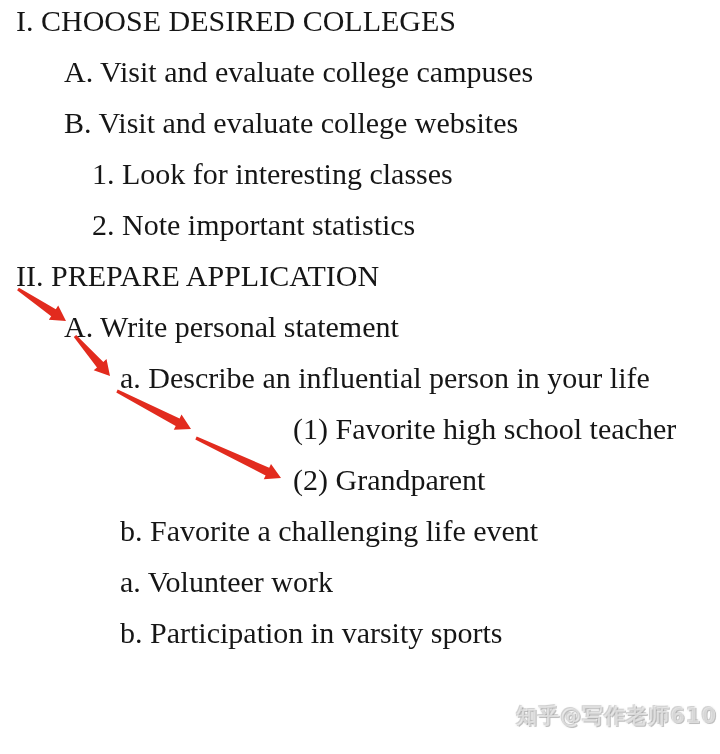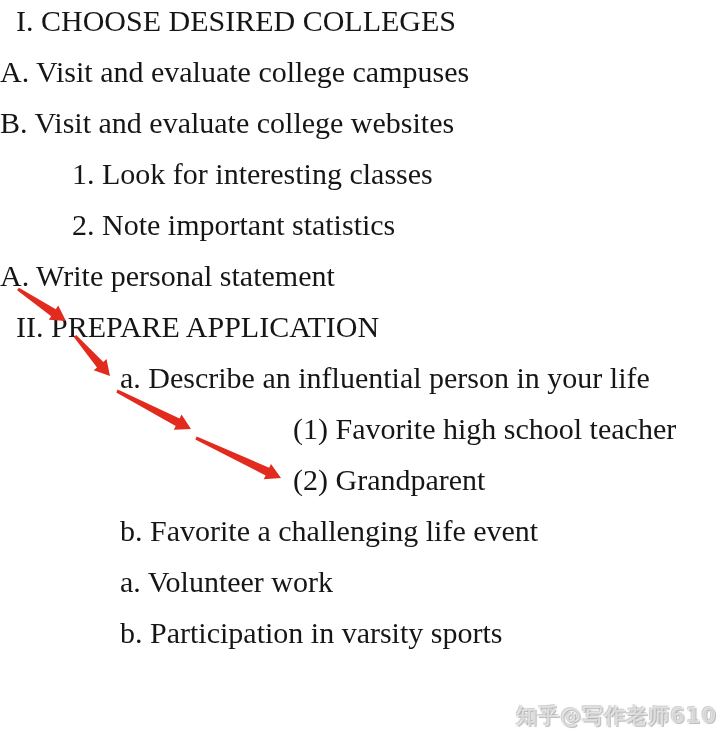--- a/index.html
+++ b/index.html
@@ -21,22 +21,22 @@
     top: -5px;
     width: 720px;
   }
   .line {
     height: 51px;
     line-height: 51px;
     font-size: 30px;
     white-space: nowrap;
   }
   .lvl0 { padding-left: 16px; }
-  .lvl1 { }
-  .lvl2 { padding-left: 72px; }
+  .lvl1 { padding-left: 64px; }
+  .lvl2 { padding-left: 92px; }
   .lvl3 { padding-left: 120px; }
   .lvl4 { padding-left: 283px; margin-left: 10px; }
   #arrow-layer {
     position: absolute;
     left: 0;
     top: 0;
     width: 720px;
     height: 754px;
     pointer-events: none;
   }
@@ -59,22 +59,22 @@
 </style>
 </head>
 <body>
 
 <div class="outline">
   <div class="line lvl0">I. CHOOSE DESIRED COLLEGES</div>
   <div class="line lvl1">A. Visit and evaluate college campuses</div>
   <div class="line lvl1">B. Visit and evaluate college websites</div>
   <div class="line lvl2">1. Look for interesting classes</div>
   <div class="line lvl2">2. Note important statistics</div>
+  <div class="line lvl0">II. PREPARE APPLICATION</div>
   <div class="line lvl1">A. Write personal statement</div>
-  <div class="line lvl0">II. PREPARE APPLICATION</div>
   <div class="line lvl3">a. Describe an influential person in your life</div>
   <div class="line lvl4">(1) Favorite high school teacher</div>
   <div class="line lvl4">(2) Grandparent</div>
   <div class="line lvl3">b. Favorite a challenging life event</div>
   <div class="line lvl3">a. Volunteer work</div>
   <div class="line lvl3">b. Participation in varsity sports</div>
 </div>
 
 <svg id="arrow-layer" viewBox="0 0 720 754" xmlns="http://www.w3.org/2000/svg">
     <polygon points="17.1,290.3 51.2,316.2 48.8,319.8 66.0,321.0 58.2,305.6 55.8,309.2 18.9,287.7" fill="#e22b1e"></polygon>

